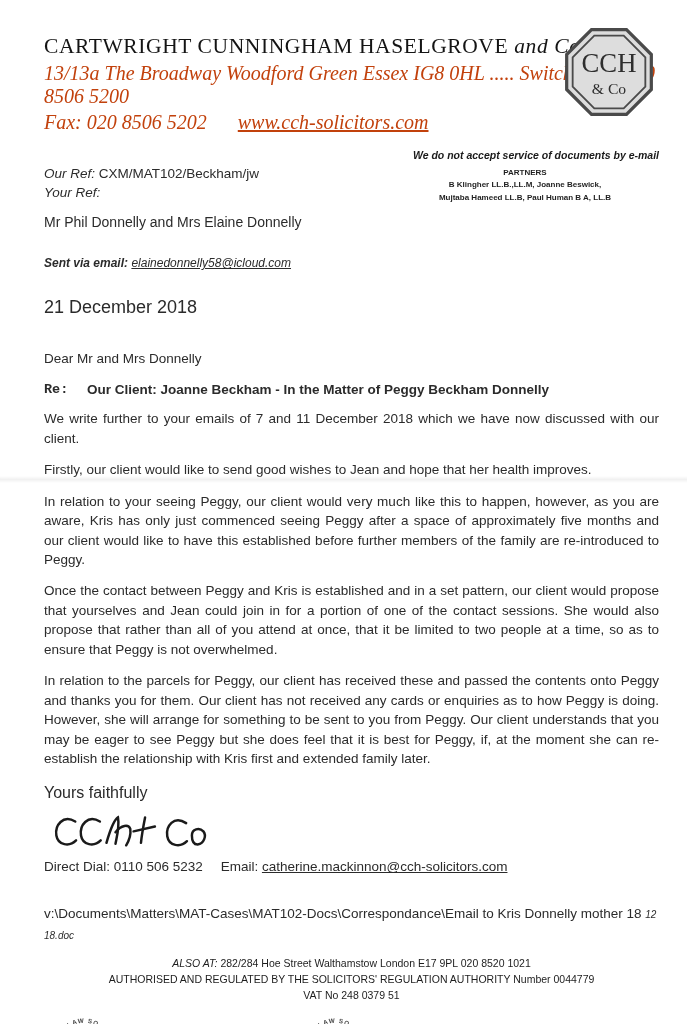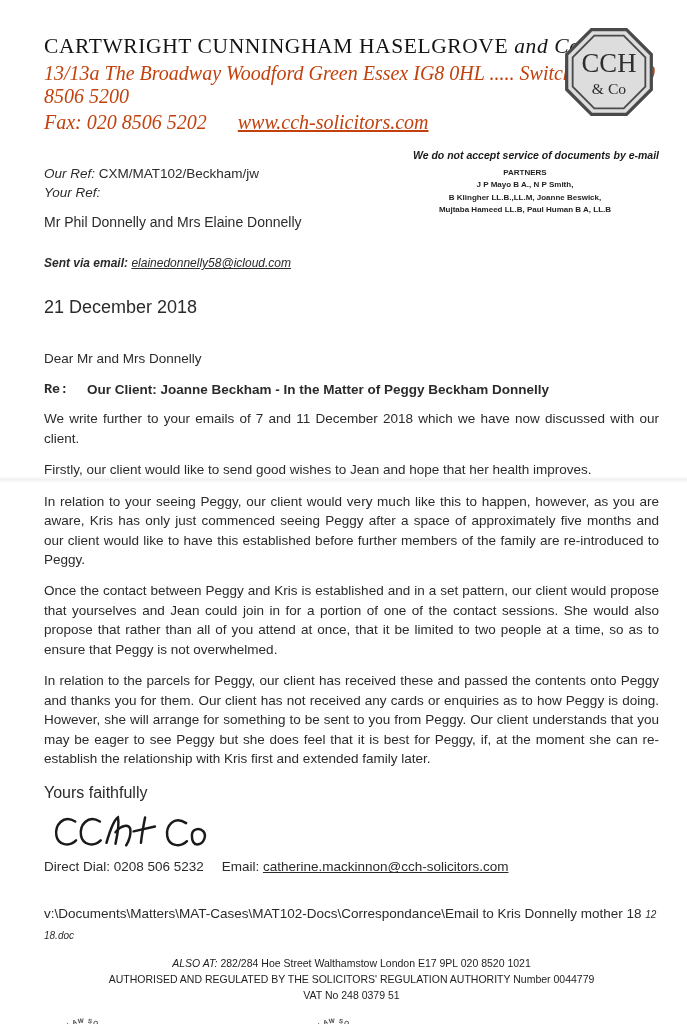--- a/index.html
+++ b/index.html
@@ -106,21 +106,20 @@
           <span class="ref-label">Our Ref:</span>
           <span>CXM/MAT102/Beckham/jw</span>
         </div>
         <div>
           <span class="ref-label">Your Ref:</span>
         </div>
         <div class="recipient">Mr Phil Donnelly and Mrs Elaine Donnelly</div>
       </div>
       <div class="partners">
         <div>PARTNERS</div>
-        <div>J P Mayo B A., N P Smith,</div>
         <div>B Klingher LL.B.,LL.M, Joanne Beswick,</div>
         <div>Mujtaba Hameed LL.B, Paul Human B A, LL.B</div>
       </div>
     </div>
 
     <div class="sent-via">
       <span>Sent via email:</span>
       <span class="email">elainedonnelly58@icloud.com</span>
     </div>
 
@@ -149,21 +148,21 @@
         <path d="M77,27 C84,18 93,17 95,23 C96,30 93,38 90,43"></path>
         <path d="M113,9 C111,19 109,30 108,40"></path>
         <path d="M99,26 L125,20"></path>
         <path d="M163,16 C148,6 138,20 140,32 C142,44 156,46 164,38"></path>
         <path d="M170,31 C170,23 179,21 184,26 C188,31 185,41 177,42 C171,42 170,36 170,31"></path>
       </g>
     </svg>
 
     <div class="sig-contact">
       <span>Direct Dial:</span>
-      <span class="dd-value">0208 506 5232</span>
+      <span class="dd-value">0110 506 5232</span>
       <span>Email:</span>
       <span class="email">catherine.mackinnon@cch-solicitors.com</span>
     </div>
 
     <div class="filepath">
       <span>v:\Documents\Matters\MAT-Cases\MAT102-Docs\Correspondance\Email to Kris Donnelly mother 18</span>
       <span class="suffix">12 18.doc</span>
     </div>
 
     <div class="footer">

